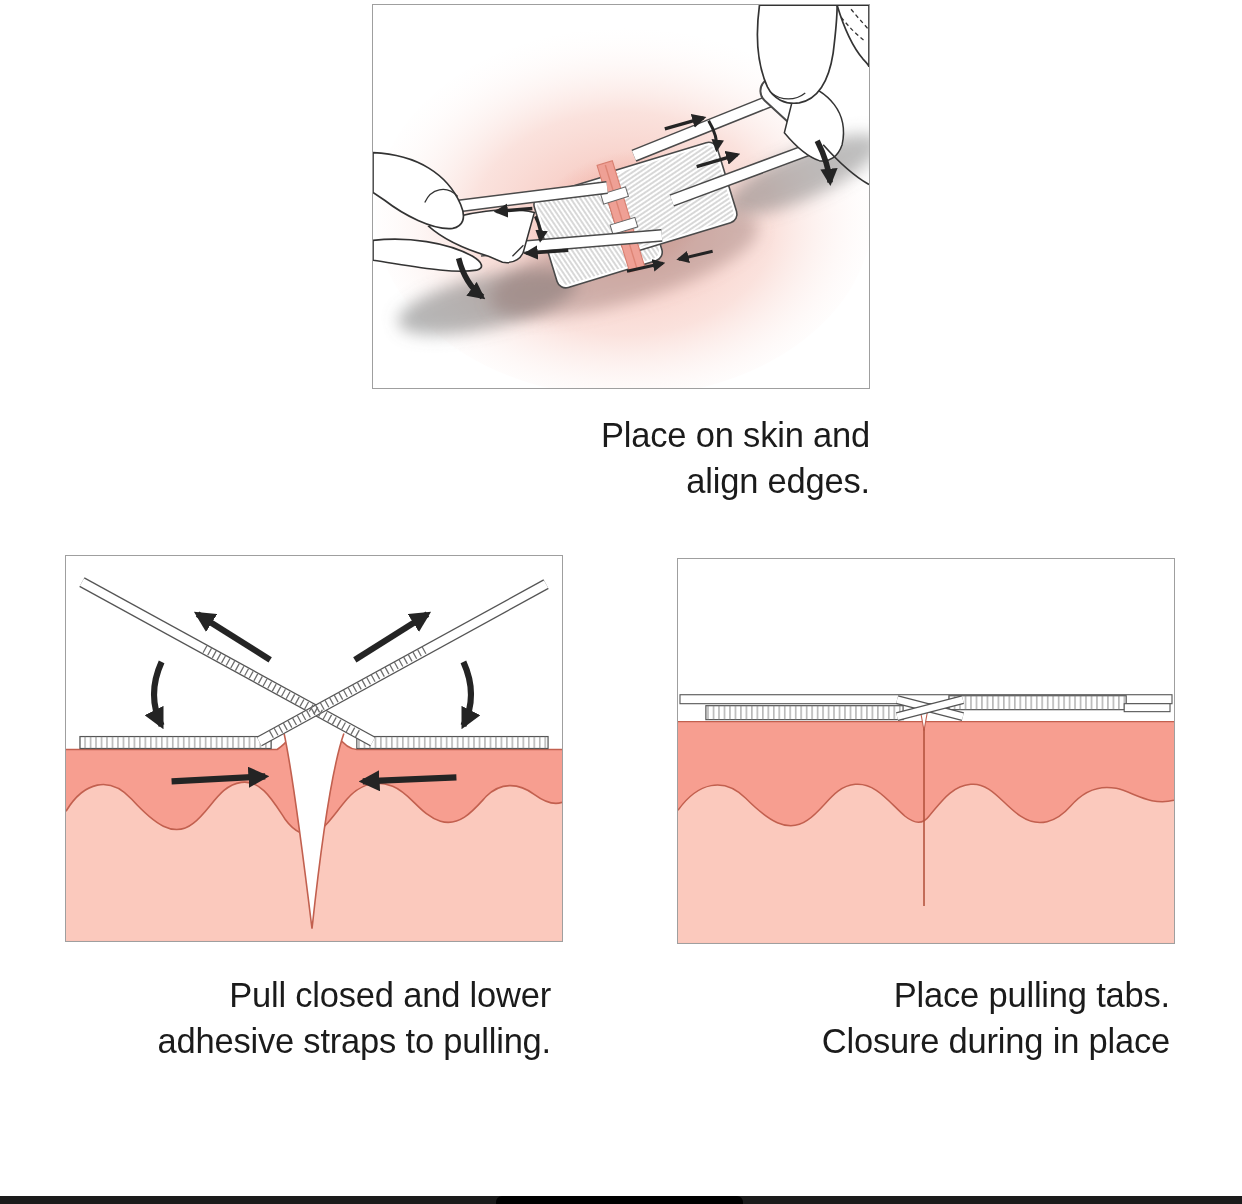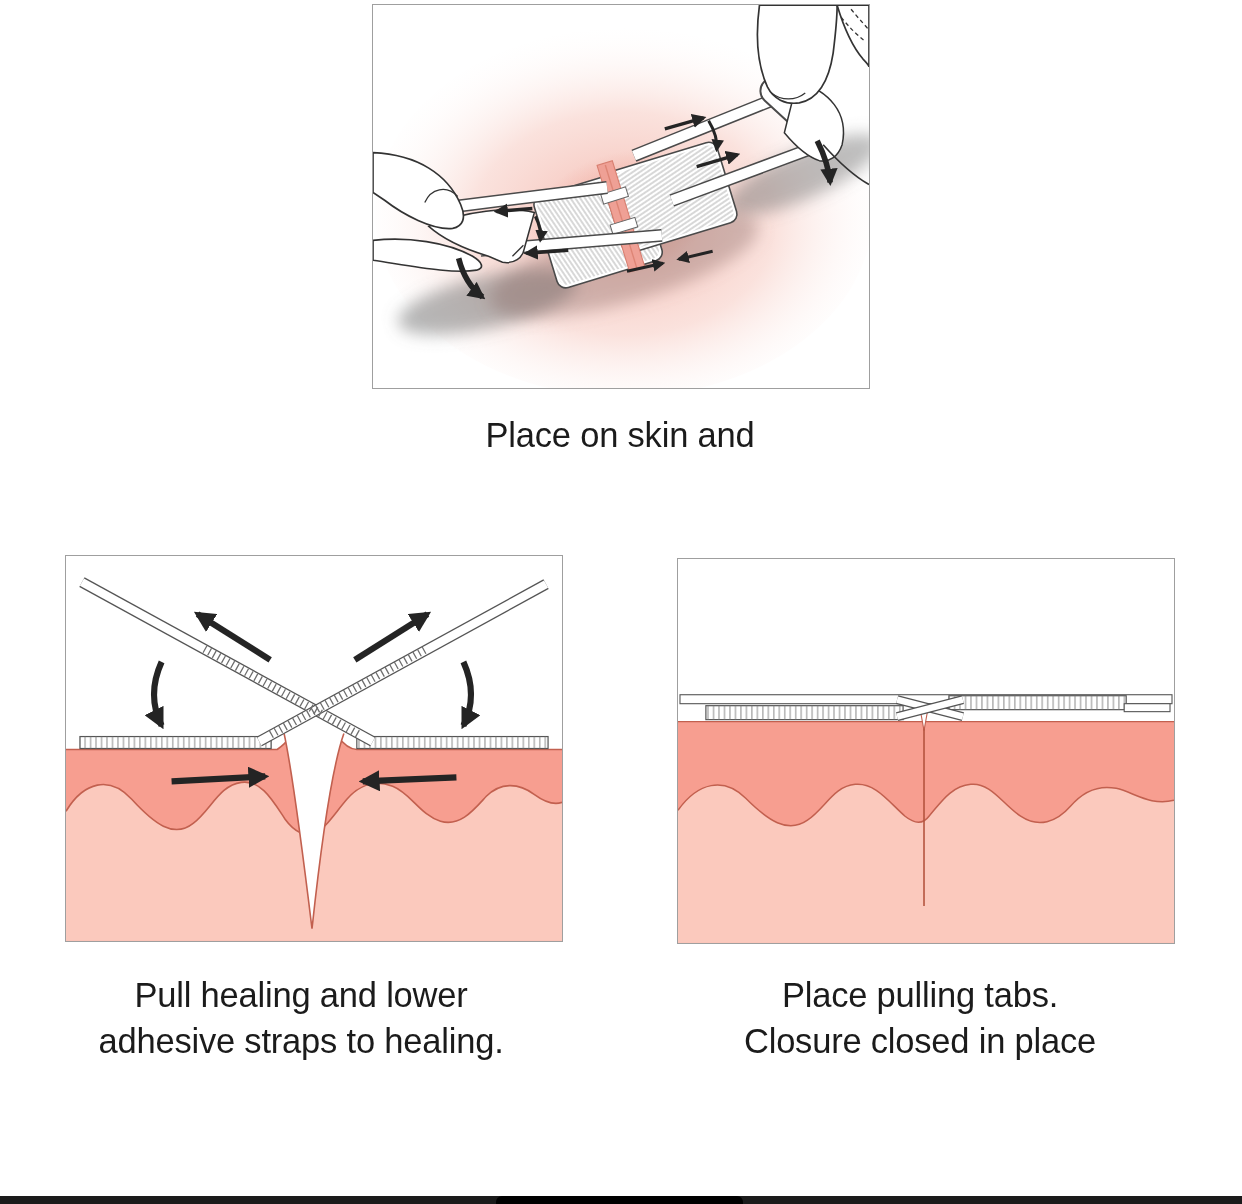--- a/index.html
+++ b/index.html
@@ -3,21 +3,21 @@
 <meta charset="utf-8">
 <style>
   html,body{margin:0;padding:0;background:#ffffff;}
   .stage{position:relative;width:1242px;height:1204px;background:#ffffff;overflow:hidden;
          font-family:"Liberation Sans","DejaVu Sans",sans-serif;}
   .panel{position:absolute;box-sizing:border-box;border:1.5px solid #9f9f9f;background:#ffffff;}
   .panel svg{display:block;width:100%;height:100%;}
   .panel-top{left:372px;top:4px;width:498px;height:385px;}
   .panel-bl{left:65px;top:555px;width:498px;height:387px;}
   .panel-br{left:677px;top:558px;width:498px;height:386px;}
-  .caption{position:absolute;width:500px;text-align:center;color:#1b1b1b;
+  .caption{position:absolute;width:500px;text-align:right;color:#1b1b1b;
            font-size:34.5px;line-height:46px;font-weight:400;letter-spacing:-0.2px;}
   .cap-place{left:370px;top:412px;}
   .cap-pull{left:51px;top:972px;}
   .cap-remove{left:670px;top:972px;}
   .bottom-bar{position:absolute;left:0;top:1196px;width:1242px;height:8px;background:#1b1b1b;}
   .bottom-handle{position:absolute;left:496px;top:0;width:247px;height:8px;background:#000000;
                  border-radius:6px 6px 0 0;}
 </style>
 </head>
 <body>
@@ -129,20 +129,21 @@
         <path d="M337,116 C343,126 346,136 345,145" stroke-width="3" marker-end="url(#t-arr)"></path>
         <path d="M446,136 C454,152 458,166 459,178" stroke-width="5.6" marker-end="url(#t-arrb)"></path>
         <path d="M255,267 L291,259" stroke-width="3" marker-end="url(#t-arr)"></path>
         <path d="M341,247 L307,255" stroke-width="3" marker-end="url(#t-arr)"></path>
       </g>
     </svg>
   </figure>
 
   <div class="caption cap-place">
     <div>Place on skin and</div>
+    <div>align edges.</div>
   </div>
 
   <figure class="panel panel-bl" style="margin:0">
     <svg viewBox="0 0 498 386">
       <defs>
         <pattern id="l-ticks" width="5.5" height="400" patternUnits="userSpaceOnUse">
           <line x1="2.7" y1="0" x2="2.7" y2="400" stroke="#777777" stroke-width="0.9"></line>
         </pattern>
         <marker id="l-arr" viewBox="0 0 10 10" refX="8" refY="5" markerWidth="3.4" markerHeight="3.4" orient="auto">
           <path d="M0,0 L10,5 L0,10 Z" fill="#242424"></path>
@@ -225,26 +226,26 @@
         <rect x="448" y="145" width="46" height="8" fill="#ffffff" stroke="#555555" stroke-width="1.1"></rect>
         <path d="M220,141 L286,158" stroke="#555555" stroke-width="9" fill="none"></path>
         <path d="M220,141 L286,158" stroke="#ffffff" stroke-width="6.4" fill="none"></path>
         <path d="M220,158 L286,141" stroke="#555555" stroke-width="9" fill="none"></path>
         <path d="M220,158 L286,141" stroke="#ffffff" stroke-width="6.4" fill="none"></path>
       </g>
     </svg>
   </figure>
 
   <div class="caption cap-pull">
-    <div>Pull healing and lower</div>
-    <div>adhesive straps to healing.</div>
+    <div>Pull closed and lower</div>
+    <div>adhesive straps to pulling.</div>
   </div>
 
   <div class="caption cap-remove">
     <div>Place pulling tabs.</div>
-    <div>Closure closed in place</div>
+    <div>Closure during in place</div>
   </div>
 
   <div class="bottom-bar">
     <div class="bottom-handle"></div>
   </div>
 
 </div>
 
 </body></html>

